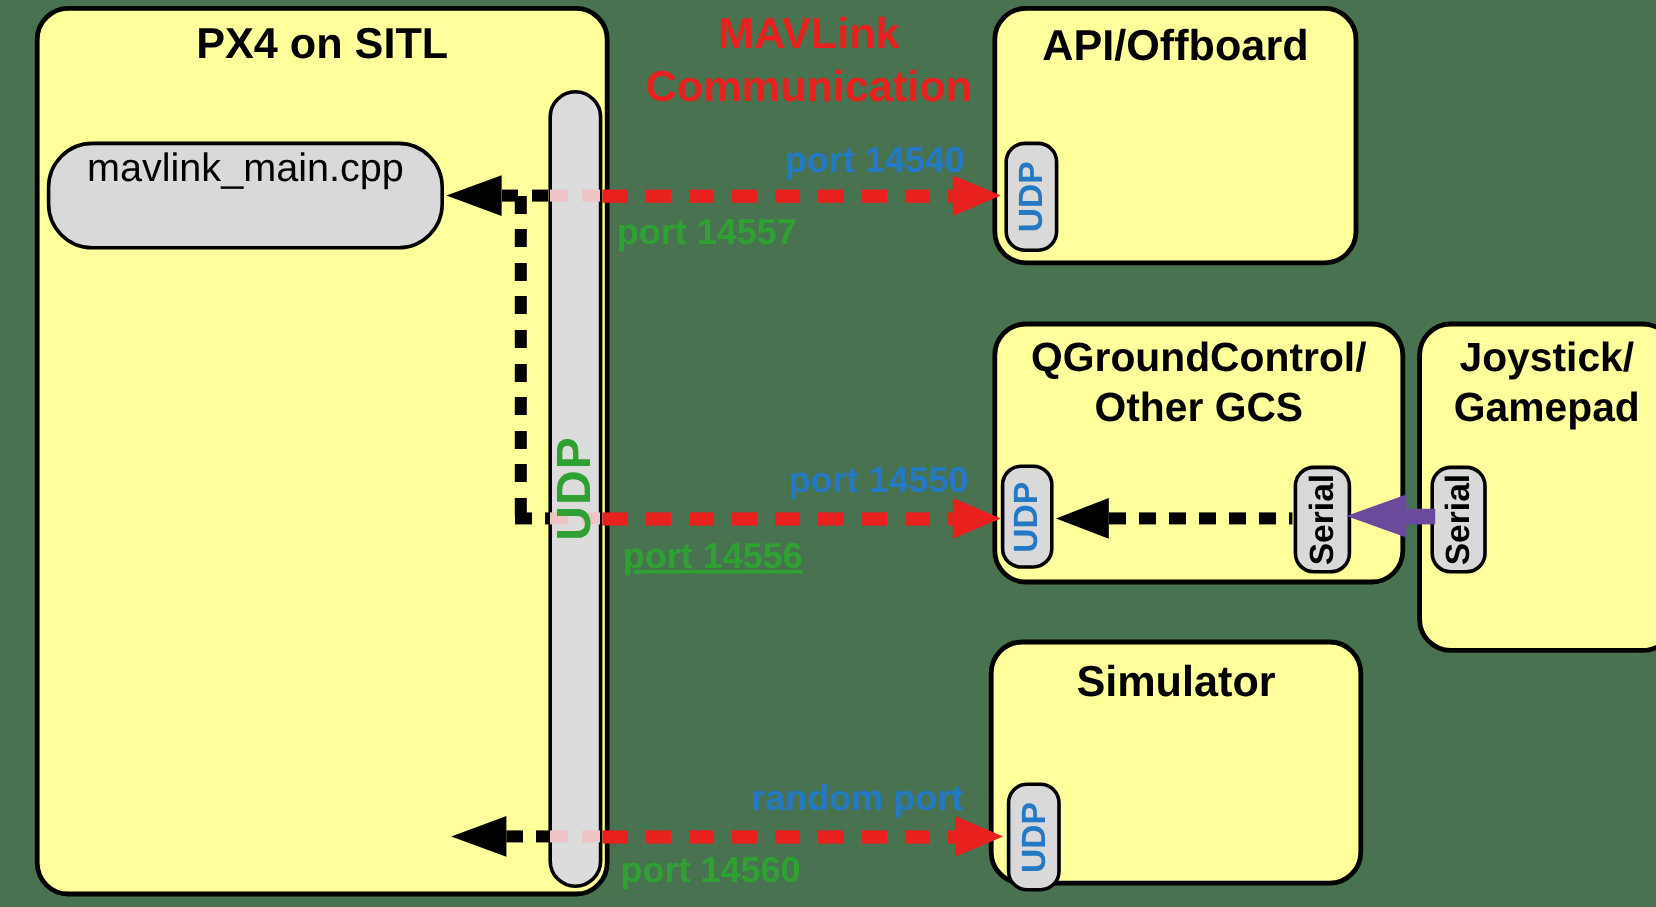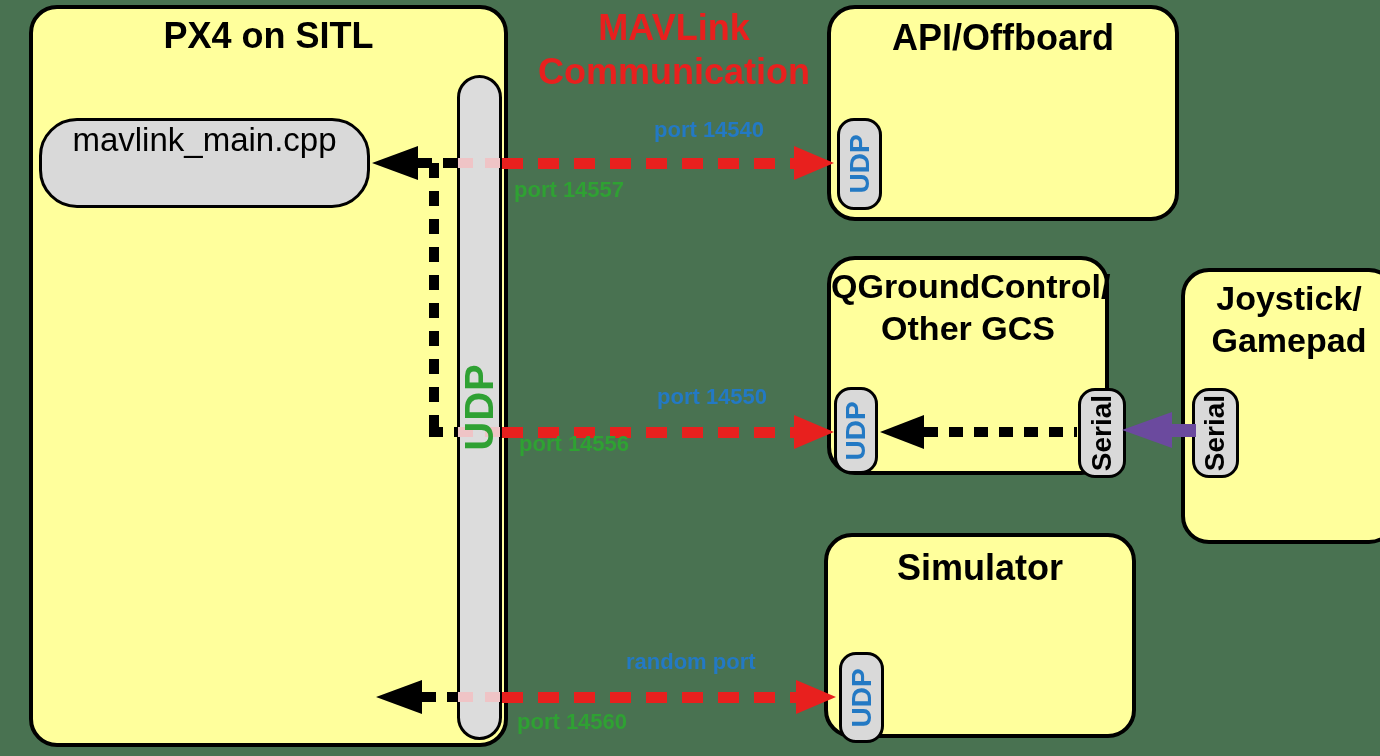--- a/index.html
+++ b/index.html
@@ -39,41 +39,41 @@
   .pink-dash{height:10px;background:repeating-linear-gradient(90deg,var(--red-dim-pink) 0 15px,transparent 15px 27px);}
   .black-dash-h{height:10px;background:repeating-linear-gradient(90deg,#000 0 14px,transparent 14px 25px);}
   .black-dash-v{width:10px;background:repeating-linear-gradient(180deg,#000 0 15px,transparent 15px 28px);}
 
   .tri{position:absolute;width:0;height:0;z-index:6;}
   .tri-left-black{border-top:17px solid transparent;border-bottom:17px solid transparent;border-right:46px solid #000;}
   .tri-right-red{border-top:17px solid transparent;border-bottom:17px solid transparent;border-left:40px solid var(--arrow-red);}
   .tri-left-purple{border-top:18px solid transparent;border-bottom:18px solid transparent;border-right:50px solid var(--arrow-purple);}
   .purple-body{position:absolute;background:var(--arrow-purple);z-index:6;}
 
-  .portlbl{position:absolute;font-weight:bold;font-size:22px;white-space:nowrap;z-index:7;}
+  .portlbl{position:absolute;font-weight:bold;font-size:30px;white-space:nowrap;z-index:7;}
   .portlbl.blue{color:var(--text-blue);}
   .portlbl.green{color:var(--text-green);}
 
   .heading{position:absolute;left:500px;top:6px;width:300px;text-align:center;z-index:7;
            color:var(--arrow-red);font-weight:bold;font-size:36px;line-height:44px;}
 </style>
 </head>
 <body>
 
 <div class="stage">
 
   <div class="ybox" style="left:5px;top:5px;width:479px;height:742px;">
     <div class="ybox-title" style="top:6px;">PX4 on SITL</div>
   </div>
 
-  <div class="ybox" style="left:803px;top:5px;width:352px;height:216px;">
+  <div class="ybox" style="left:803px;top:5px;width:305px;height:216px;">
     <div class="ybox-title" style="top:8px;">API/Offboard</div>
   </div>
 
-  <div class="ybox" style="left:803px;top:256px;width:282px;height:219px;">
+  <div class="ybox" style="left:803px;top:268px;width:344px;height:219px;">
     <div class="ybox-title" style="top:5px;font-size:34px;">
       <span>QGroundControl/</span><br>
       <span>Other GCS</span>
     </div>
   </div>
 
   <div class="ybox" style="left:1157px;top:268px;width:216px;height:276px;">
     <div class="ybox-title" style="top:5px;font-size:34px;">
       <span>Joystick/</span><br>
       <span>Gamepad</span>
@@ -104,21 +104,21 @@
   <div class="portlbl blue" style="left:630px;top:117px;">port 14540</div>
   <div class="portlbl green" style="left:490px;top:177px;">port 14557</div>
 
   <div class="dash black-dash-v" style="left:405px;top:163px;height:272px;"></div>
 
   <div class="dash black-dash-h" style="left:405px;top:427px;width:29px;"></div>
   <div class="dash pink-dash" style="left:434px;top:427px;width:44px;"></div>
   <div class="dash red-dash" style="left:478px;top:427px;width:292px;"></div>
   <div class="tri tri-right-red" style="left:770px;top:415px;"></div>
   <div class="portlbl blue" style="left:633px;top:384px;">port 14550</div>
-  <div class="portlbl green" style="left:495px;top:431px;">port 14556</div>
+  <div class="portlbl green" style="left:495px;top:447px;text-decoration:underline;">port 14556</div>
 
   <div class="tri tri-left-black" style="left:352px;top:680px;"></div>
   <div class="dash black-dash-h" style="left:398px;top:692px;width:36px;"></div>
   <div class="dash pink-dash" style="left:434px;top:692px;width:44px;"></div>
   <div class="dash red-dash" style="left:478px;top:692px;width:294px;"></div>
   <div class="tri tri-right-red" style="left:772px;top:680px;"></div>
   <div class="portlbl blue" style="left:602px;top:649px;">random port</div>
   <div class="portlbl green" style="left:493px;top:709px;">port 14560</div>
 
   <div class="tri tri-left-black" style="left:856px;top:415px;border-right-width:44px;"></div>

